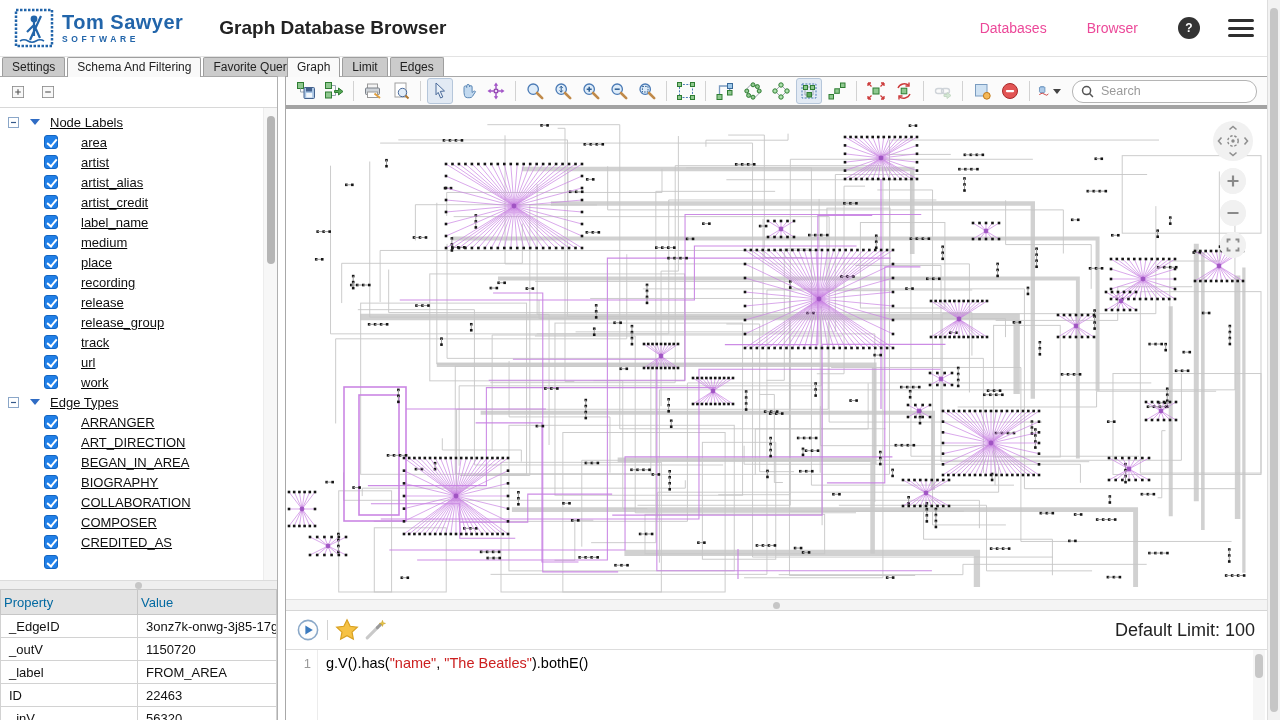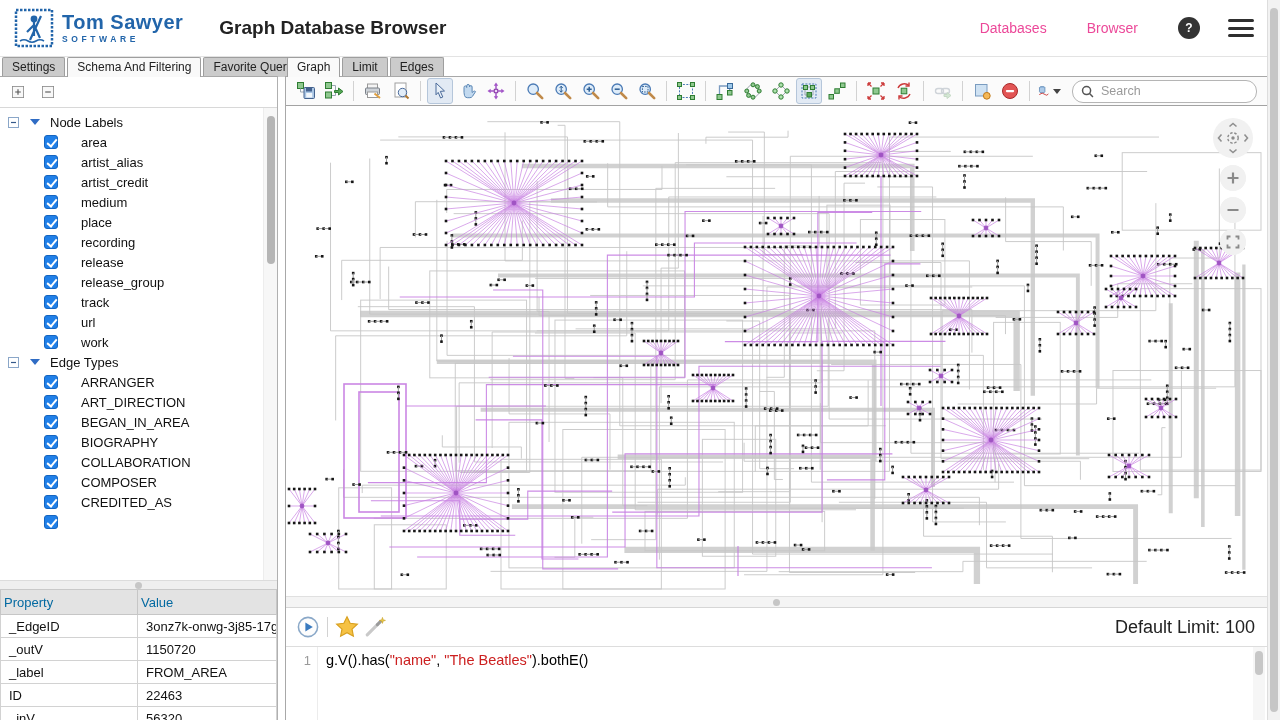--- a/index.html
+++ b/index.html
@@ -22,21 +22,21 @@
   
   .tabbar{position:absolute;height:19px;display:flex;align-items:flex-end;}
   .tab{font-size:12px;color:#222;background:#cbcbcb;border:1px solid #9e9e9e;border-bottom:none;
     padding:2px 9px 3px;margin-right:2px;border-radius:2px 2px 0 0;white-space:nowrap;}
   .tab.active{background:#f9f9f9;position:relative;z-index:3;}
   
   .left-panel{position:absolute;left:0;top:76px;width:278px;height:644px;box-sizing:border-box;
     border-top:1px solid #a8a8a8;border-right:1px solid #b0b0b0;background:#fff;}
   .tree-toolbar{height:30px;border-bottom:1px solid #d8d8d8;display:flex;align-items:center;padding-left:10px;}
   .mini-btn{width:16px;height:16px;margin-right:14px;}
-  .tree{height:472px;overflow:hidden;position:relative;padding-top:4px;box-sizing:border-box;}
+  .tree{height:472px;overflow:hidden;position:relative;padding-top:4px;box-sizing:border-box;text-decoration:underline;}
   .tree-row{height:20px;display:flex;align-items:center;font-size:13px;color:#111;}
   .tree-row .expander{margin-left:8px;width:11px;height:11px;}
   .tree-row .arrow{margin-left:11px;width:0;height:0;border-left:5px solid transparent;
     border-right:5px solid transparent;border-top:6px solid #2f6cc4;}
   .tree-row .sec-label{margin-left:10px;}
   .checkbox{width:14px;height:14px;background:#1f7fe8;border:1px solid #1565c0;border-radius:3px;
     margin-left:44px;box-sizing:border-box;}
   .checkbox:after{content:'';display:block;width:4px;height:8px;border:solid #fff;
     border-width:0 2px 2px 0;transform:rotate(40deg);margin:1px 0 0 4px;}
   .item-label{margin-left:23px;}
@@ -46,21 +46,21 @@
   .vsplit .dot,.hsplit .dot{position:absolute;left:50%;top:50%;width:7px;height:7px;margin:-3.5px 0 0 -3.5px;
     background:#c6c6c6;border-radius:50%;}
   table.props{width:100%;border-collapse:collapse;table-layout:fixed;}
   table.props th{background:#e3e3e3;font-weight:normal;color:#0369a1;text-align:left;height:22px;
     font-size:13px;padding-left:3px;border:1px solid #c6c6c6;border-top:none;}
   table.props td{height:20px;font-size:13px;color:#111;padding-left:8px;border:1px solid #d2d2d2;
     white-space:nowrap;overflow:hidden;}
   
   .main-panel{position:absolute;left:285px;top:76px;width:983px;height:644px;box-sizing:border-box;
     border:1px solid #a8a8a8;background:#fff;}
-  .gtoolbar{height:28px;background:#fbfbfb;border-bottom:1px solid #a3a3a3;display:flex;align-items:center;padding-left:6px;}
+  .gtoolbar{height:28px;background:#fbfbfb;border-bottom:4px solid #a3a3a3;display:flex;align-items:center;padding-left:6px;}
   .tool{width:24px;height:24px;display:flex;align-items:center;justify-content:center;margin:0 1px;border-radius:3px;border:1px solid transparent;}
   .tool.active{background:#e2eaf4;border-color:#b5c6da;}
   .tool.disabled{opacity:.55;}
   .tsep{width:1px;height:20px;background:#d2d2d2;margin:0 5px;}
   .caret{width:0;height:0;border-left:4px solid transparent;border-right:4px solid transparent;
     border-top:5px solid #444;margin-left:3px;}
   .searchbox{margin-left:auto;margin-right:10px;width:176px;height:21px;border:1px solid #b5b5b5;
     border-radius:11px;display:flex;align-items:center;background:#fff;padding-left:7px;}
   .searchbox input{border:none;outline:none;font-size:12.5px;color:#333;width:130px;margin-left:4px;
     font-family:"Liberation Sans",sans-serif;background:transparent;}
@@ -146,25 +146,33 @@
           </svg>
           <span class="arrow"></span>
           <span class="sec-label">Node Labels</span>
         </div>
         <div class="tree-row">
           <span class="checkbox"></span>
           <span class="item-label">area</span>
         </div>
         <div class="tree-row">
           <span class="checkbox"></span>
+          <span class="item-label">artist</span>
+        </div>
+        <div class="tree-row">
+          <span class="checkbox"></span>
           <span class="item-label">artist_alias</span>
         </div>
         <div class="tree-row">
           <span class="checkbox"></span>
           <span class="item-label">artist_credit</span>
+        </div>
+        <div class="tree-row">
+          <span class="checkbox"></span>
+          <span class="item-label">label_name</span>
         </div>
         <div class="tree-row">
           <span class="checkbox"></span>
           <span class="item-label">medium</span>
         </div>
         <div class="tree-row">
           <span class="checkbox"></span>
           <span class="item-label">place</span>
         </div>
         <div class="tree-row">

